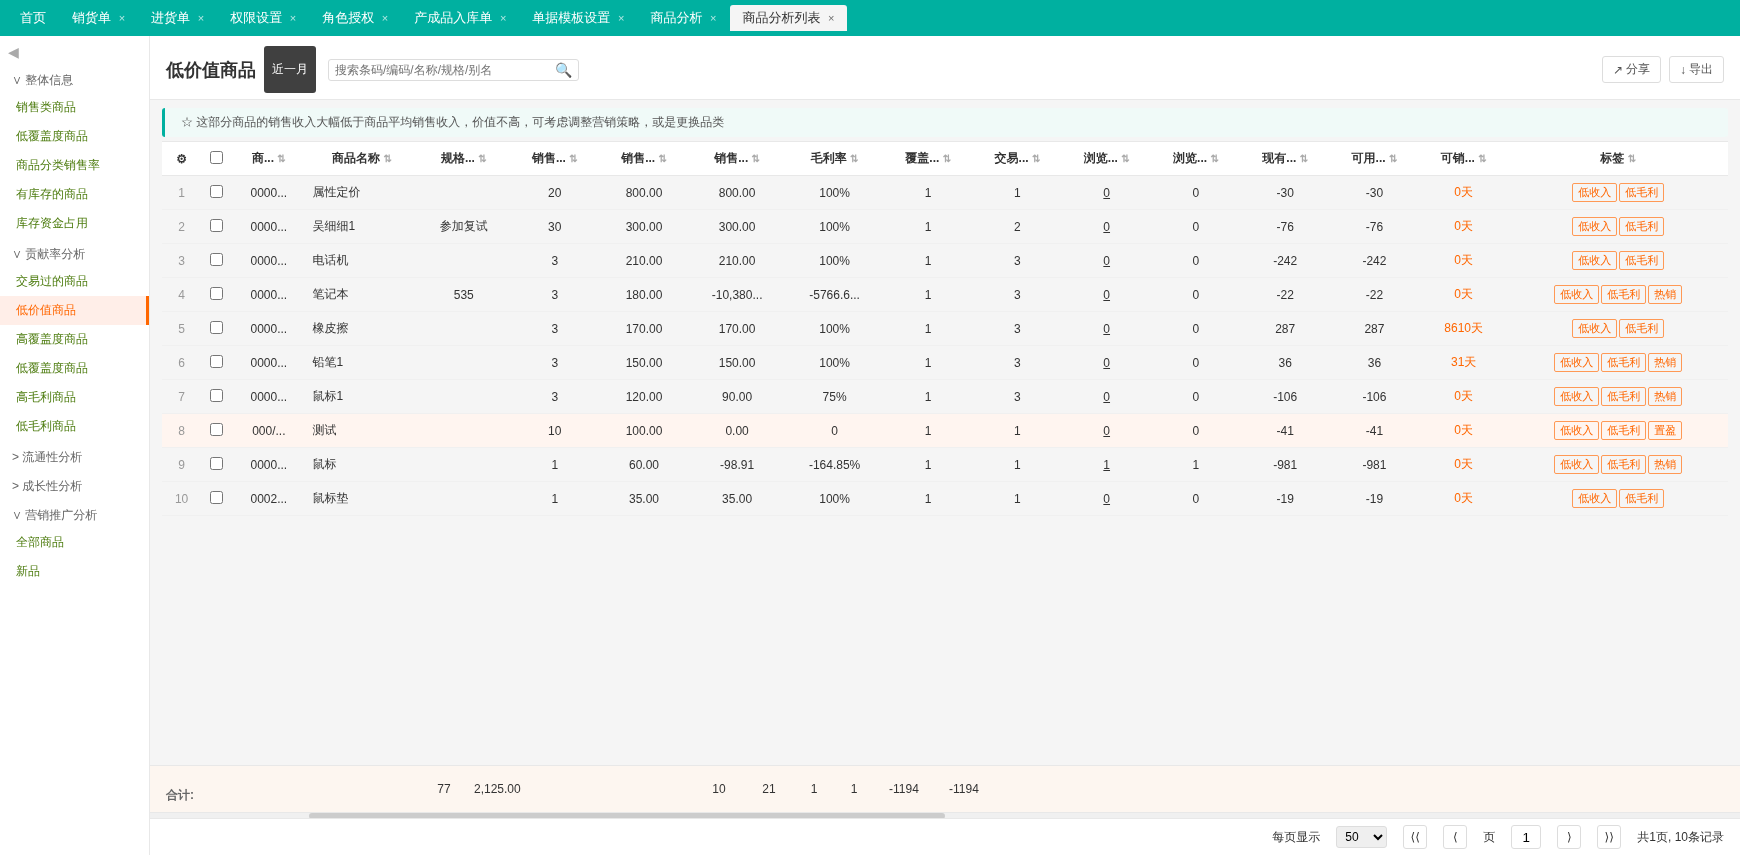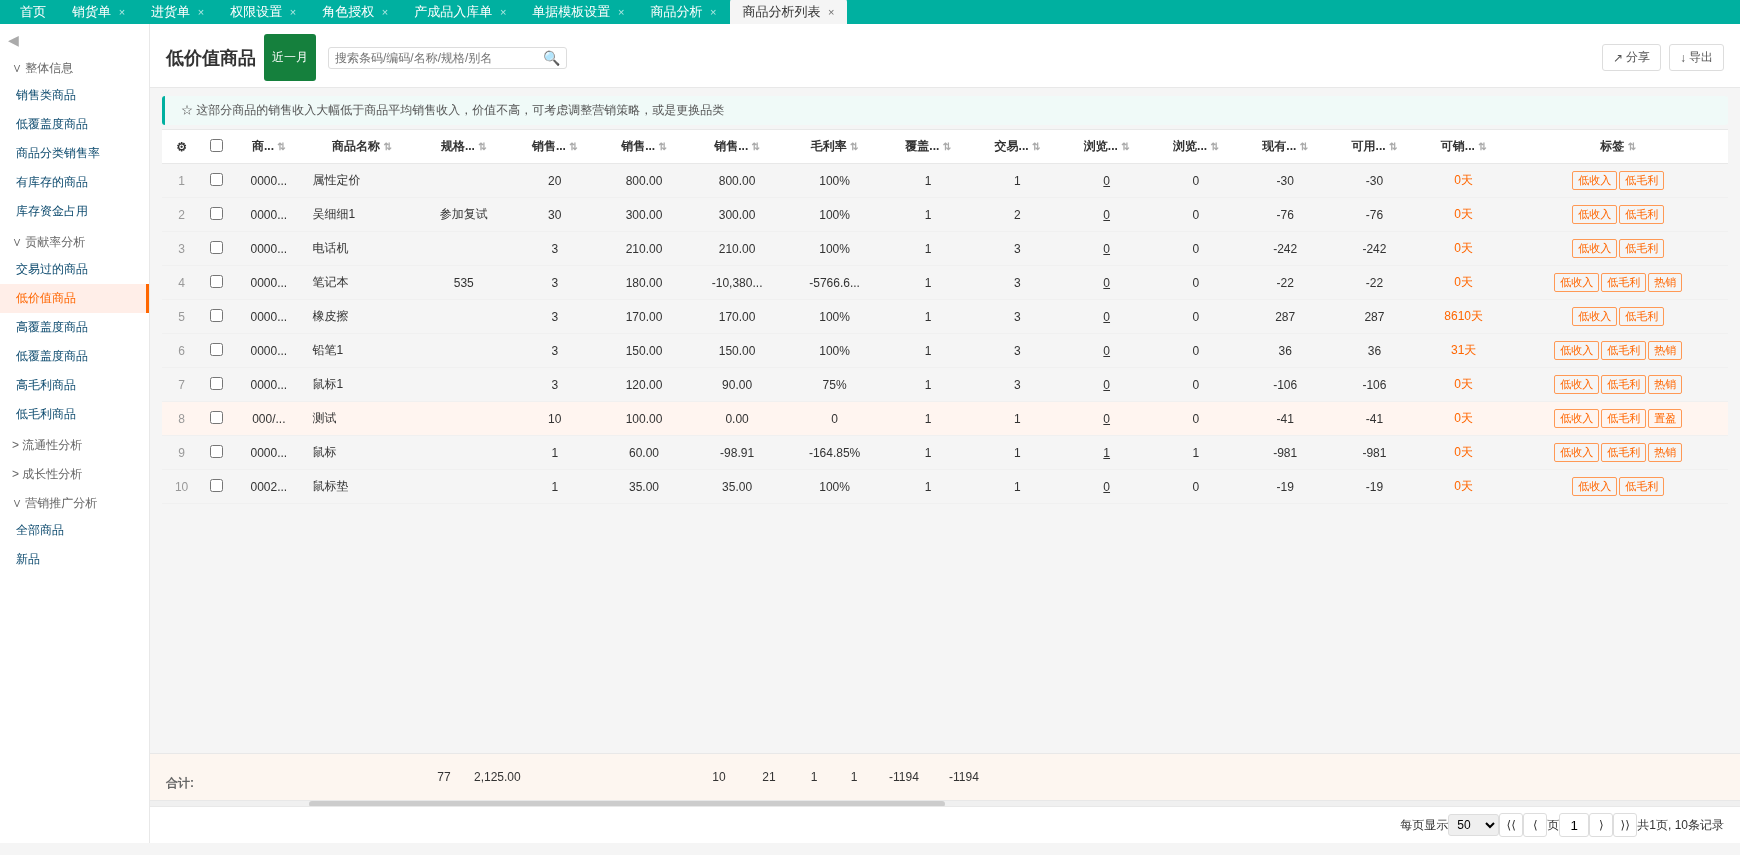--- a/index.html
+++ b/index.html
@@ -3,21 +3,21 @@
   <meta charset="utf-8">
   <style>
     * { margin: 0; padding: 0; box-sizing: border-box; }
     body { font-family: 'Microsoft YaHei', Arial, sans-serif; font-size: 12px; background: #f5f5f5; color: #333; overflow: hidden; }
     
     
     .top-nav {
       display: flex;
       align-items: center;
       background: #00b0a0;
-      height: 24px;
+      height: 36px;
       padding: 0 8px;
       gap: 2px;
     }
     .nav-item {
       padding: 4px 12px;
       color: #fff;
       cursor: pointer;
       border-radius: 3px 3px 0 0;
       font-size: 13px;
       white-space: nowrap;
@@ -43,21 +43,21 @@
       padding: 8px 12px 4px;
       color: #666;
       font-size: 12px;
       display: flex;
       align-items: center;
       gap: 4px;
     }
     .sidebar-item {
       padding: 6px 16px;
       cursor: pointer;
-      color: #0c4a6e;
+      color: #4d7c0f;
       font-size: 12px;
     }
     .sidebar-item.active { background: #ffeee8; color: #ff6600; border-right: 3px solid #ff6600; }
     
     
     .content-area {
       flex: 1;
       display: flex;
       flex-direction: column;
       overflow: hidden;
@@ -67,34 +67,34 @@
     .page-header {
       padding: 10px 16px 6px;
       background: #fff;
       display: flex;
       align-items: center;
       gap: 8px;
       border-bottom: 1px solid #e8e8e8;
     }
     .page-title { font-size: 18px; font-weight: bold; color: #333; }
     .filter-tag {
-      background: #15803d;
+      background: #404040;
       color: #fff;
       padding: 15px 8px;
       border-radius: 3px;
       font-size: 12px;
       cursor: pointer;
     }
     .search-box {
       display: flex;
       align-items: center;
       border: 1px solid #ddd;
       border-radius: 3px;
       padding: 2px 6px;
-      gap: 8px;
+      gap: 20px;
       margin-left: 4px;
     }
     .search-input {
       border: none;
       outline: none;
       font-size: 12px;
       width: 200px;
       color: #999;
     }
     .search-icon { color: #ff6600; font-size: 14px; cursor: pointer; }
@@ -179,21 +179,21 @@
     .footer-label { color: #666; font-weight: bold; margin-top: 13px; }
     
     
     .pagination-bar {
       background: #fff;
       border-top: 1px solid #e8e8e8;
       padding: 6px 16px;
       display: flex;
       align-items: center;
       justify-content: flex-end;
-      gap: 0;
+      gap: 16px;
       font-size: 12px;
     }
     .page-size-select {
       border: 1px solid #ddd;
       border-radius: 3px;
       padding: 2px 4px;
       font-size: 12px;
     }
     .page-btn {
       width: 24px; height: 24px;

